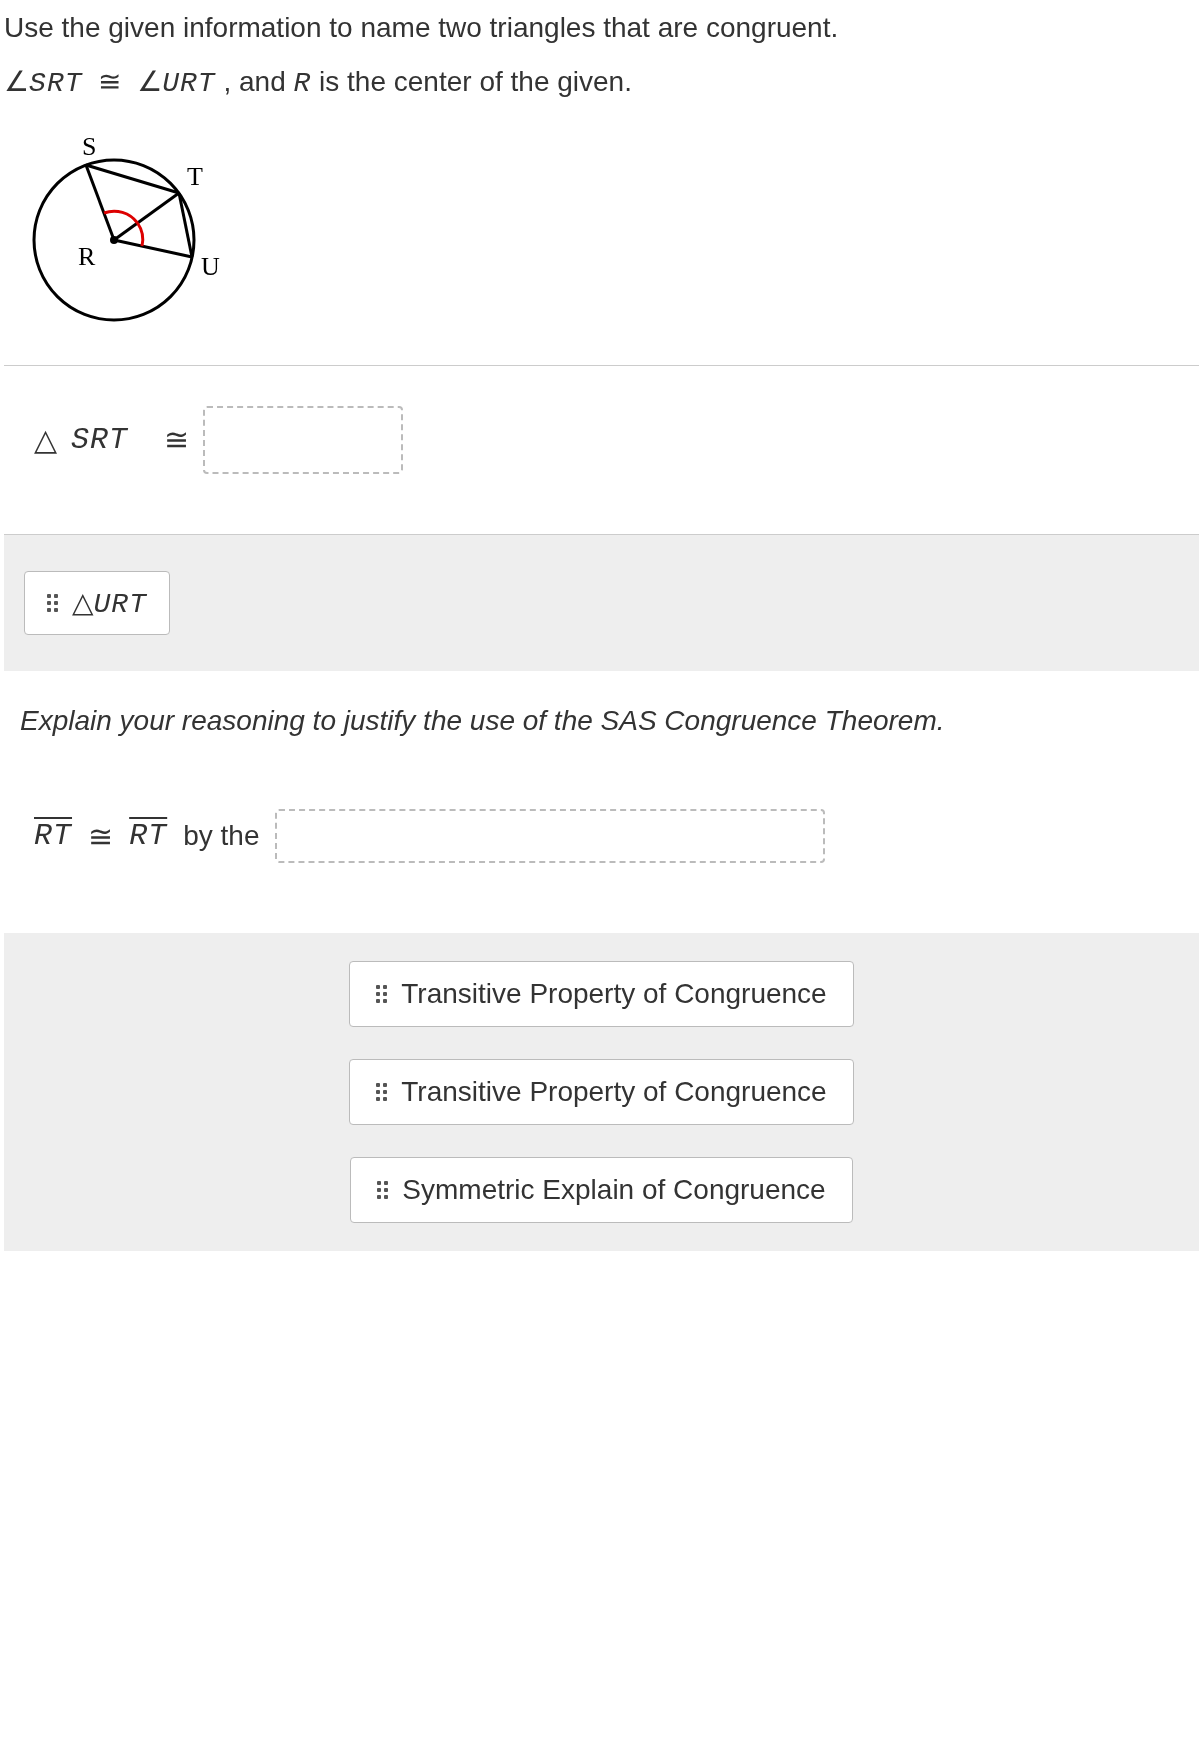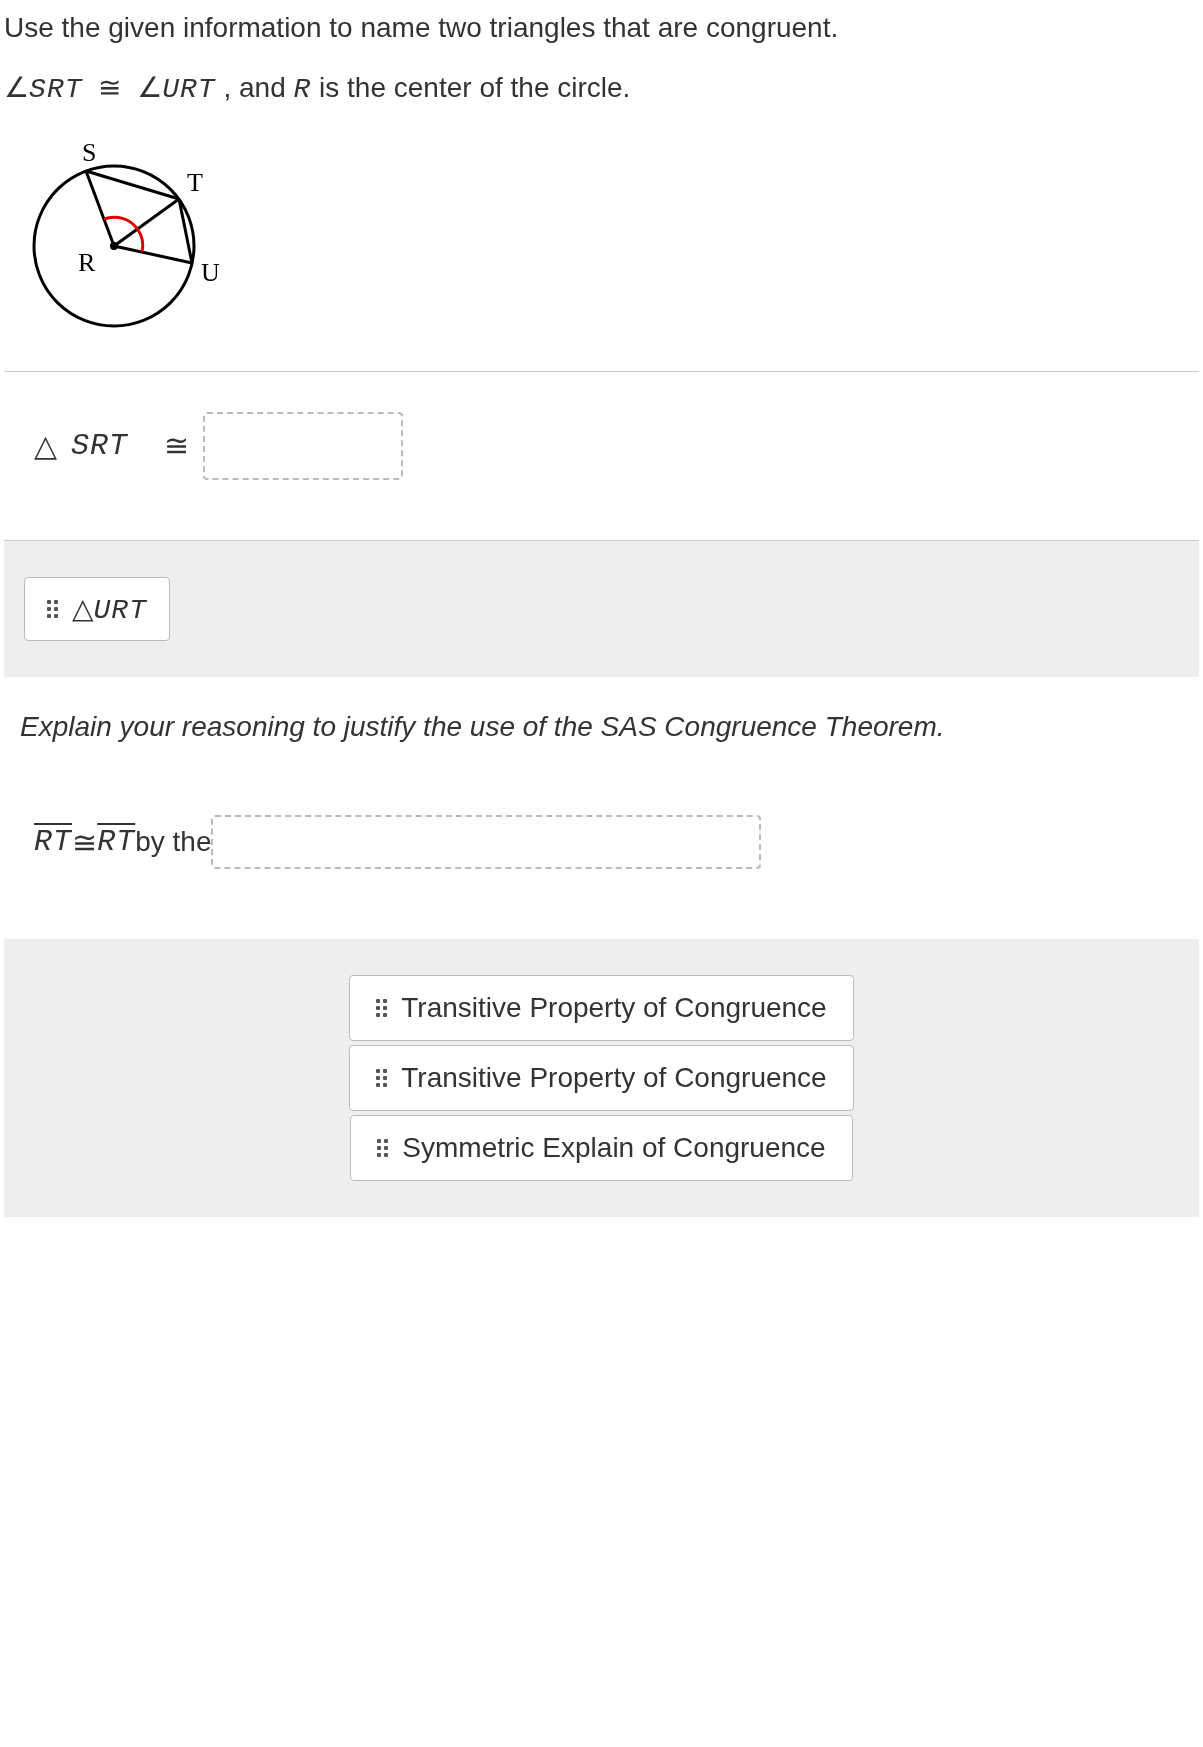--- a/index.html
+++ b/index.html
@@ -7,21 +7,21 @@
     margin: 0;
     padding: 8px 4px;
     font-family: Arial, Helvetica, sans-serif;
     font-size: 28px;
     color: #333;
     background: #fff;
     width: 1203px;
   }
   .prompt {
     line-height: 1.45;
-    margin-bottom: 18px;
+    margin-bottom: 12px;
   }
   .given {
     line-height: 1.5;
     margin-bottom: 20px;
   }
   .math-it {
     font-family: Liberation Mono, monospace;
     font-style: italic;
     letter-spacing: 1px;
   }
@@ -58,22 +58,22 @@
     background: #eee;
     padding: 36px 20px;
     display:flex;
     justify-content:flex-start;
     gap: 18px;
     flex-wrap:wrap;
   }
   .choices-bar.col {
     flex-direction: column;
     align-items: center;
-    gap: 4px;
-    padding: 36px 20px;
+    gap: 32px;
+    padding: 28px 20px;
   }
   .chip {
     background: #fff;
     border: 1px solid #bbb;
     border-radius: 4px;
     padding: 14px 22px;
     display:inline-flex;
     align-items:center;
     gap: 14px;
     font-size: 28px;
@@ -96,36 +96,36 @@
   .explain {
     margin: 30px 0 18px 16px;
     line-height:1.45;
     font-style:italic;
   }
   .panel2 {
     background:#fff;
     padding: 50px 30px 70px 30px;
     display:flex;
     align-items:center;
-    gap: 0;
+    gap: 16px;
   }
   .overline {
     text-decoration: overline;
     text-decoration-thickness: 2px;
   }
 </style>
 </head>
 <body>
 
 <div class="prompt">Use the given information to name two triangles that are congruent.</div>
 
 <div class="given">
   <span class="math">∠</span><span class="math-it">SRT</span>
   &nbsp;<span class="math">≅</span>&nbsp;
-  <span class="math">∠</span><span class="math-it">URT</span><span> , and </span><span class="math-it">R</span><span> is the center of the circle.</span>
+  <span class="math">∠</span><span class="math-it">URT</span><span> , and </span><span class="math-it">R</span><span> is the center of the given.</span>
 </div>
 
 <div class="figure">
   <svg width="230" height="210" viewBox="0 0 230 210">
     <circle cx="110" cy="115" r="80" fill="none" stroke="#000" stroke-width="3"></circle>
     <line x1="110" y1="115" x2="82" y2="40" stroke="#000" stroke-width="3"></line>
     <line x1="110" y1="115" x2="175" y2="68" stroke="#000" stroke-width="3"></line>
     <line x1="110" y1="115" x2="188" y2="132" stroke="#000" stroke-width="3"></line>
     <line x1="82" y1="40" x2="175" y2="68" stroke="#000" stroke-width="3"></line>
     <line x1="175" y1="68" x2="188" y2="132" stroke="#000" stroke-width="3"></line>

